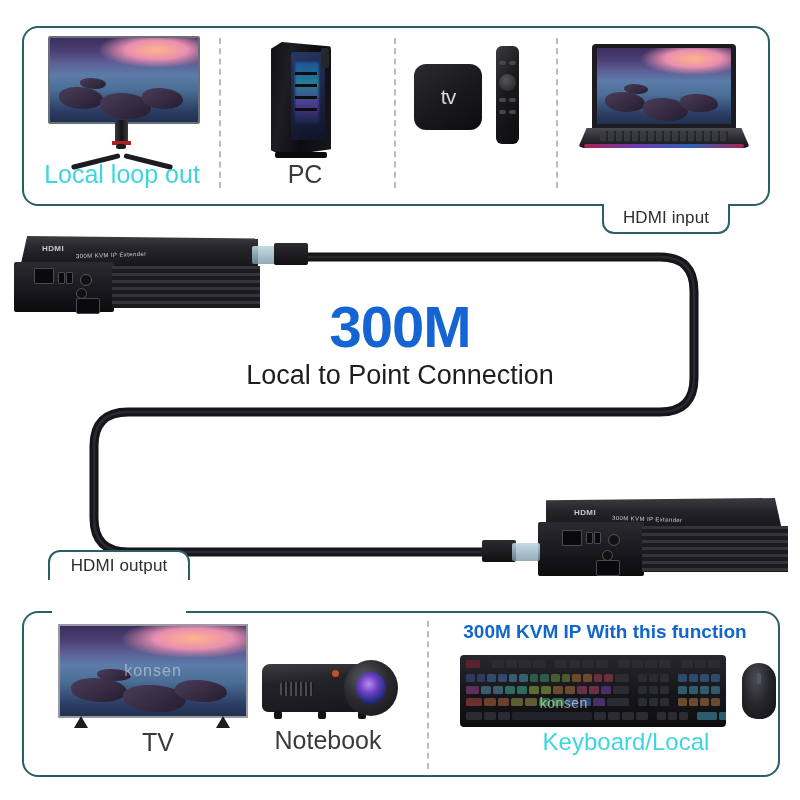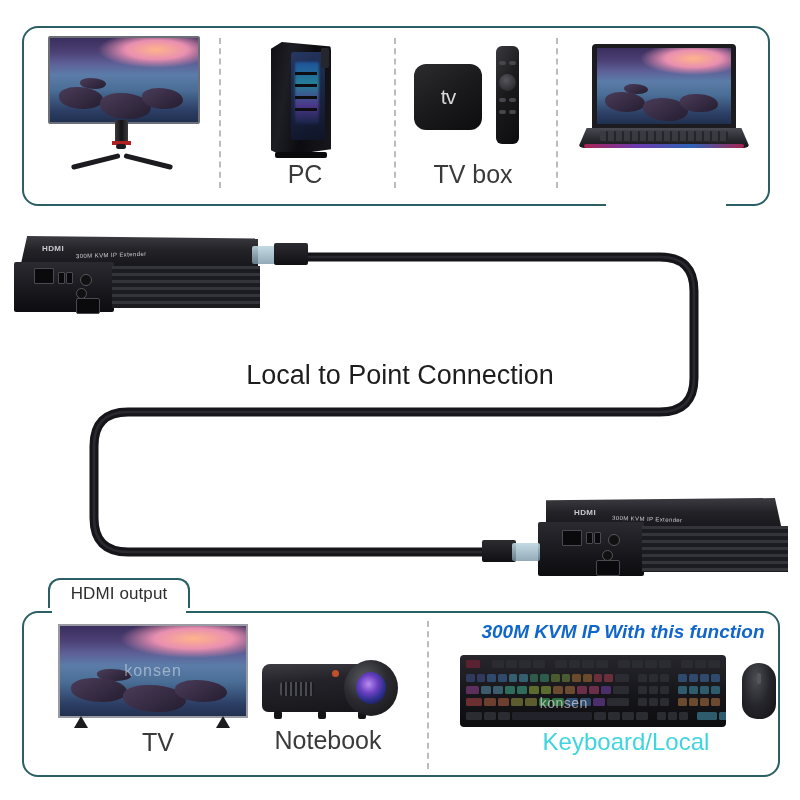--- a/index.html
+++ b/index.html
@@ -34,21 +34,21 @@
     font-size:17px;color:#2e2e2e;
     letter-spacing:.1px;
     white-space:nowrap;
   }
   .badge-hdmi-input{
     left:602px;top:204px;width:128px;height:30px;
     border-top:none;
     border-radius:0 0 12px 12px;
   }
   .badge-hdmi-output{
-    left:48px;top:578px;width:142px;height:30px;
+    left:48px;top:550px;width:142px;height:30px;
     border-bottom:none;
     border-radius:12px 12px 0 0;
   }
   .badge-mask{
     position:absolute;background:#ffffff;
   }
   .mask-in{left:606px;top:203px;width:120px;height:4px;}
   .mask-out{left:52px;top:609px;width:134px;height:5px;}
 
   
@@ -73,21 +73,21 @@
   .lbl-dark{color:#3a3a3a;font-size:25px;}
   .lbl-blue-bold{color:#1166cc;font-size:19px;font-weight:bold;}
 
   .lbl-localloop{left:32px;top:162px;width:180px;}
   .lbl-pc{left:248px;top:162px;width:114px;text-align:center;}
   .lbl-tvbox{left:400px;top:162px;width:146px;}
   .lbl-notebook{left:590px;top:160px;width:166px;}
   .lbl-tv{left:108px;top:730px;width:100px;}
   .lbl-projector{left:238px;top:728px;width:180px;}
   .lbl-kbmouse{left:488px;top:730px;width:276px;color:#3fd5e0;font-size:24px;}
-  .lbl-kvmfunc{left:458px;top:622px;width:330px;font-style:italic;}
+  .lbl-kvmfunc{left:440px;top:622px;width:330px;}
 
   
   .headline{
     position:absolute;left:250px;top:298px;width:300px;
     text-align:center;color:#1464d4;
     font-size:58px;font-weight:bold;letter-spacing:-1px;line-height:1;
   }
   .subline{
     position:absolute;left:200px;top:362px;width:400px;
     text-align:center;color:#1d1d1d;
@@ -215,20 +215,23 @@
   .conn-body{position:absolute;background:linear-gradient(180deg,#2b2b31,#101013);border-radius:2px;}
   .conn-clear{position:absolute;background:linear-gradient(180deg,rgba(190,215,225,.9),rgba(120,150,165,.8));border-radius:2px;}
 </style>
 </head>
 <body>
 
 <div id="stage">
 
   <div class="frame frame-top"></div>
   <div class="badge-mask mask-in"></div>
+  <div class="badge badge-hdmi-input">
+    <span>HDMI input</span>
+  </div>
 
   <div class="vdash dash-top-1"></div>
   <div class="vdash dash-top-2"></div>
   <div class="vdash dash-top-3"></div>
 
   <div class="monitor">
     <div class="mon-screen">
       <div class="sea">
         <div class="rock r4"></div>
           <div class="rock r1"></div>
@@ -237,20 +240,21 @@
       </div>
     </div>
     <div class="mon-neck"></div>
     <div class="mon-neck-red"></div>
     <div class="mon-foot">
       <i class="mf3"></i>
         <i class="mf1"></i>
         <i class="mf2"></i>
     </div>
   </div>
+  <div class="label lbl-cyan lbl-localloop">Local loop out</div>
 
   <div class="pc">
     <div class="pc-body"></div>
     <div class="pc-glass"></div>
     <div class="pc-rgb"></div>
     <div class="pc-strip"></div>
     <div class="pc-handle"></div>
     <div class="pc-foot"></div>
   </div>
   <div class="label lbl-dark lbl-pc">PC</div>
@@ -260,21 +264,20 @@
   </div>
   <div class="remote">
     <div class="rem-b rb1"></div>
       <div class="rem-b rb2"></div>
     <div class="rem-pad"></div>
     <div class="rem-b rb3"></div>
       <div class="rem-b rb4"></div>
     <div class="rem-b rb5"></div>
       <div class="rem-b rb6"></div>
   </div>
-  <div class="label lbl-dark lbl-tvbox">TV box</div>
 
   <div class="nb">
     <div class="nb-lid">
       <div class="nb-screen">
         <div class="sea">
           <div class="rock r4"></div>
             <div class="rock r1"></div>
           <div class="rock r2"></div>
             <div class="rock r3"></div>
         </div>
@@ -305,20 +308,21 @@
     <div class="jack" style="left:66px;top:38px;width:10px;height:10px;"></div>
     <div class="jack" style="left:62px;top:52px;width:9px;height:9px;"></div>
     <div class="port" style="left:62px;top:62px;width:22px;height:14px;border-radius:2px;"></div>
   </div>
 
   <div class="conn" style="left:252px;top:240px;width:56px;height:30px;">
     <div class="conn-clear" style="left:0;top:6px;width:26px;height:18px;"></div>
     <div class="conn-body" style="left:22px;top:3px;width:34px;height:22px;"></div>
   </div>
 
+  <div class="headline">300M</div>
   <div class="subline">Local to Point Connection</div>
 
   <div class="ext" style="left:538px;top:498px;width:252px;height:92px;">
     <div class="ext-top" style="left:8px;top:0;width:236px;height:32px;border-radius:3px 3px 0 0;
         clip-path:polygon(0% 7%,97% 0%,100% 100%,0% 100%);"></div>
     <div class="ext-face" style="left:0;top:24px;width:106px;height:54px;border-radius:2px;"></div>
     <div class="ext-fins" style="left:104px;top:28px;width:146px;height:46px;"></div>
     <div class="ext-txt" style="left:36px;top:10px;font-size:8px;font-weight:bold;">HDMI</div>
     <div class="ext-txt" style="left:74px;top:18px;transform:rotate(2deg);">300M KVM IP Extender</div>
     <div class="port" style="left:24px;top:32px;width:18px;height:14px;"></div>

